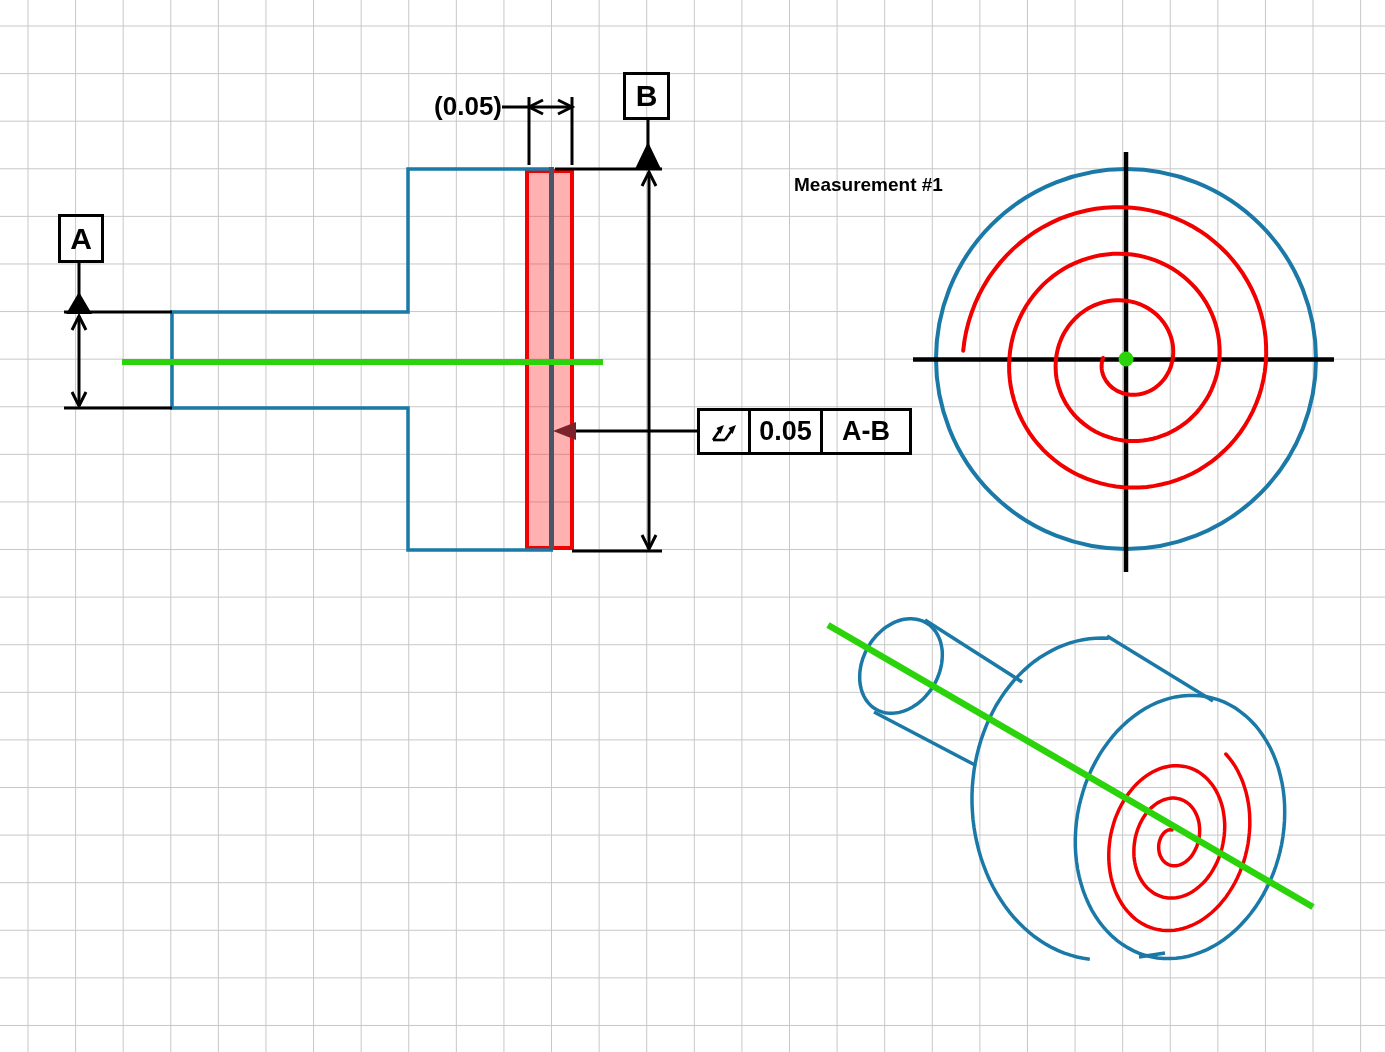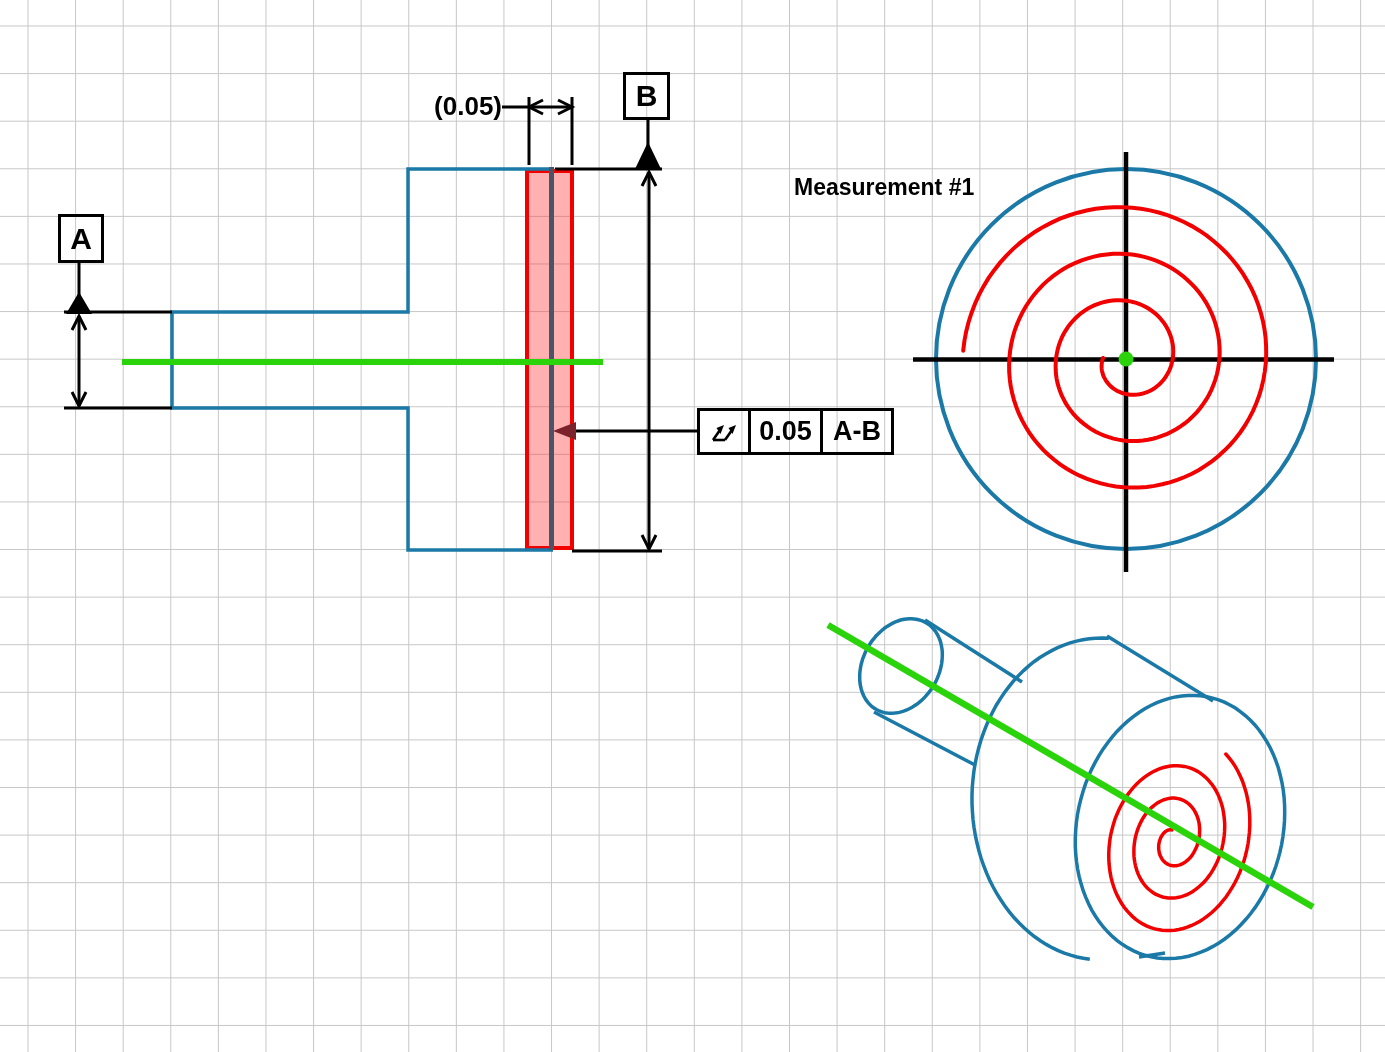--- a/index.html
+++ b/index.html
@@ -11,35 +11,35 @@
       linear-gradient(to bottom,#c7c7c7 1px,transparent 1px);
     background-size:47.6px 47.6px;
     background-position:27.5px 25.5px;
     font-family:"Liberation Sans", sans-serif;
     color:#000;
   }
   svg.scene{position:absolute;left:0;top:0;}
   .lbl{position:absolute;white-space:nowrap;}
   .dim-note{left:402px;top:93px;width:100px;height:26px;line-height:26px;
     text-align:right;font-size:26px;font-weight:700;}
-  .meas-note{left:794px;top:174px;font-size:23px;font-weight:600;text-align:center;}
+  .meas-note{left:794px;top:174px;font-size:19px;font-weight:600;text-align:center;}
   .datum-box{
     position:absolute;box-sizing:border-box;border:3px solid #000;background:transparent;
     display:flex;align-items:center;justify-content:center;
     font-size:30px;font-weight:700;line-height:1;}
   .datum-a{left:58px;top:214px;width:46px;height:49px;}
   .datum-b{left:623px;top:72px;width:47px;height:48px;}
   .fcf{
     position:absolute;left:697px;top:408px;height:47px;box-sizing:border-box;
     border:3px solid #000;display:flex;background:transparent;}
   .fcf-cell{box-sizing:border-box;display:flex;align-items:center;justify-content:center;
     font-size:27px;font-weight:600;height:100%;}
   .fcf-sym{width:48px;}
   .fcf-tol{width:72px;border-left:3px solid #000;}
-  .fcf-dat{width:71px;border-left:3px solid #000;}
+  .fcf-dat{width:89px;border-left:3px solid #000;}
 </style>
 </head>
 <body>
 
 <div class="stage">
 
   <svg class="scene" width="1385" height="1052" viewBox="0 0 1385 1052">
 
     <g>
       <rect x="527" y="171" width="45" height="377" fill="rgba(255,50,50,0.38)" stroke="#f20000" stroke-width="4"></rect>

